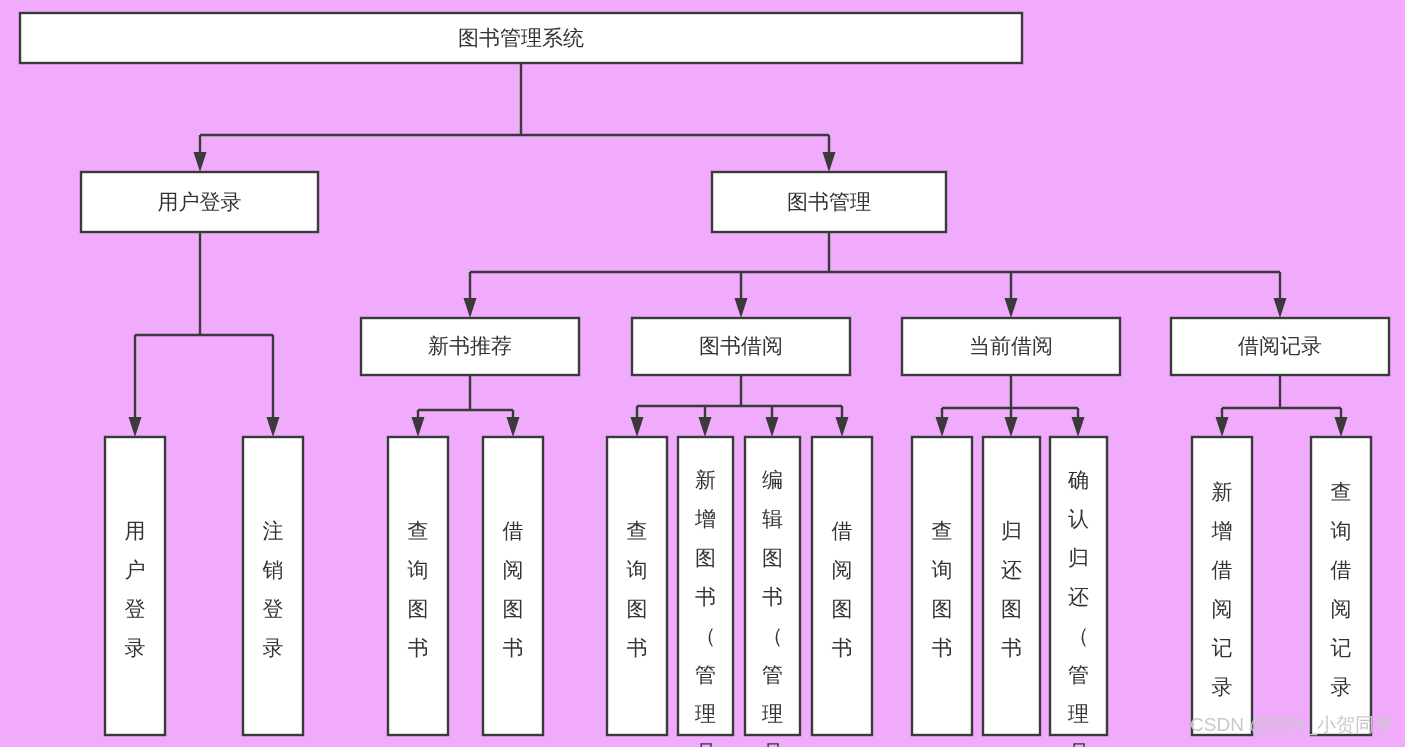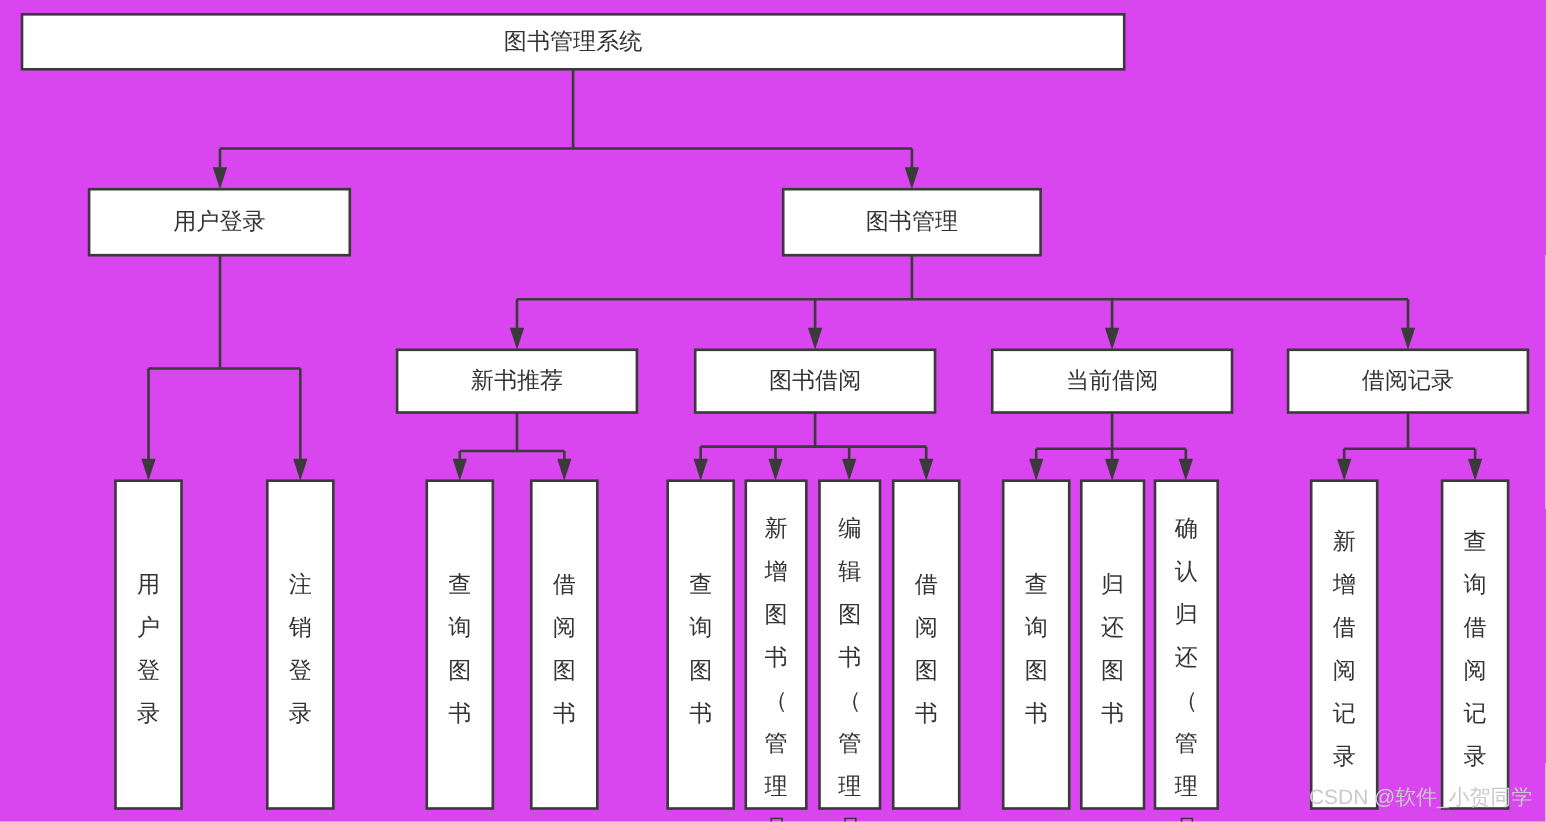--- a/index.html
+++ b/index.html
@@ -8,21 +8,21 @@
     padding: 0;
     background: #ffffff;
   }
   body {
     font-family: "Liberation Sans", "DejaVu Sans", sans-serif;
   }
   #diagram-root {
     position: relative;
     width: 1405px;
     height: 747px;
-    background: #d946ef;
+    background: #f0abfc;
     overflow: hidden;
   }
   svg.diagram-canvas {
     position: absolute;
     top: 0;
     left: 0;
     width: 1405px;
     height: 747px;
     display: block;
   }

